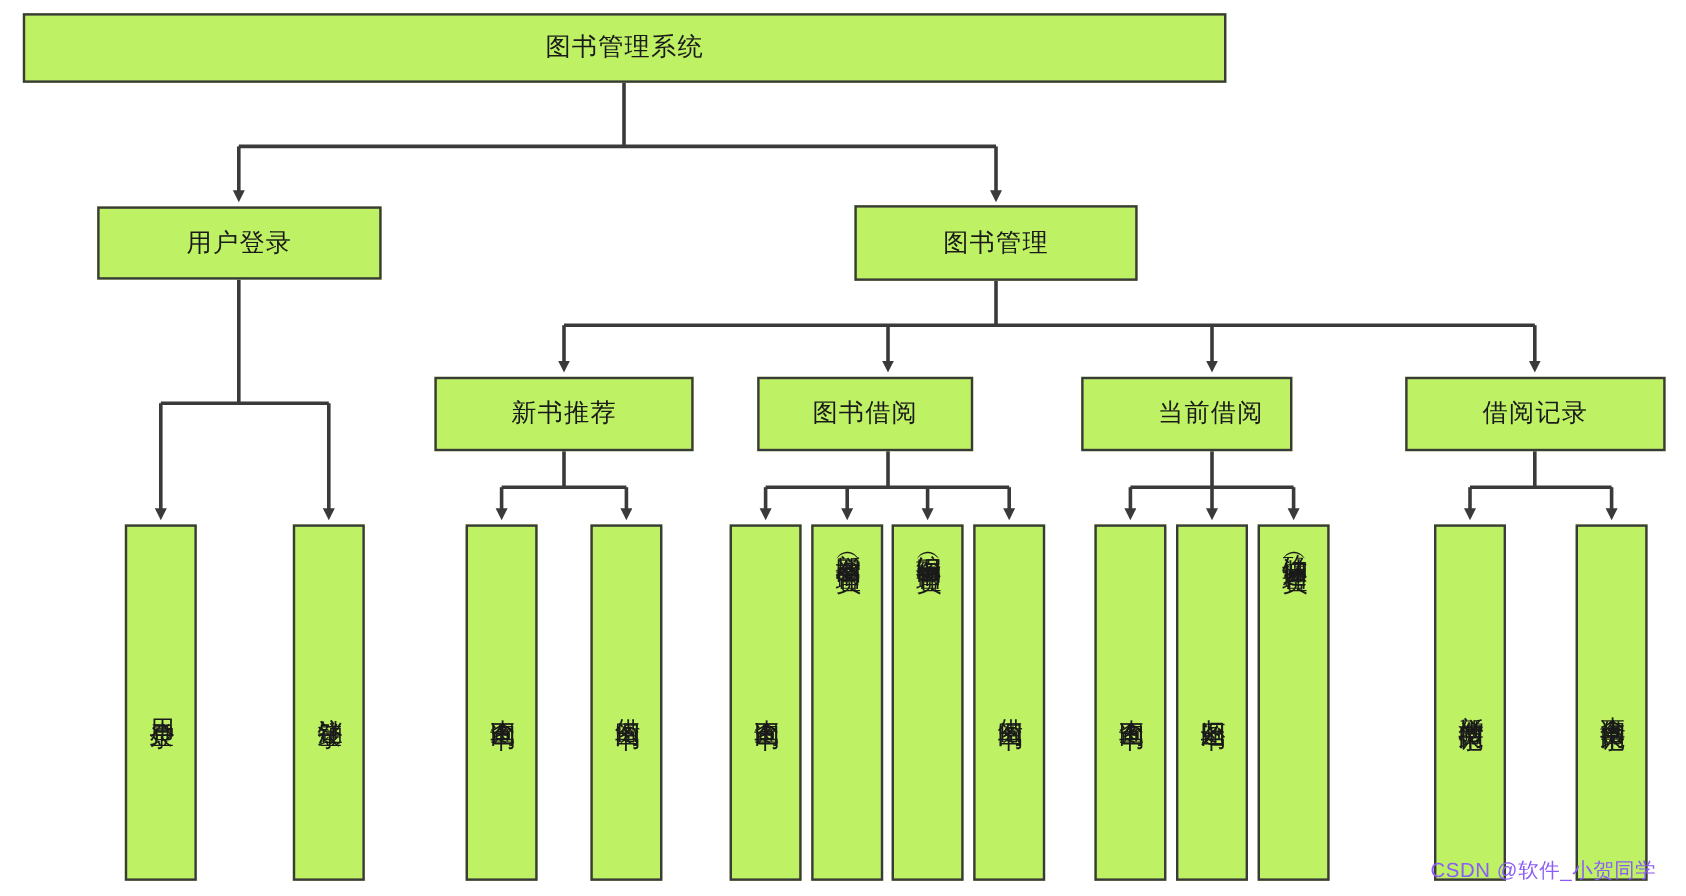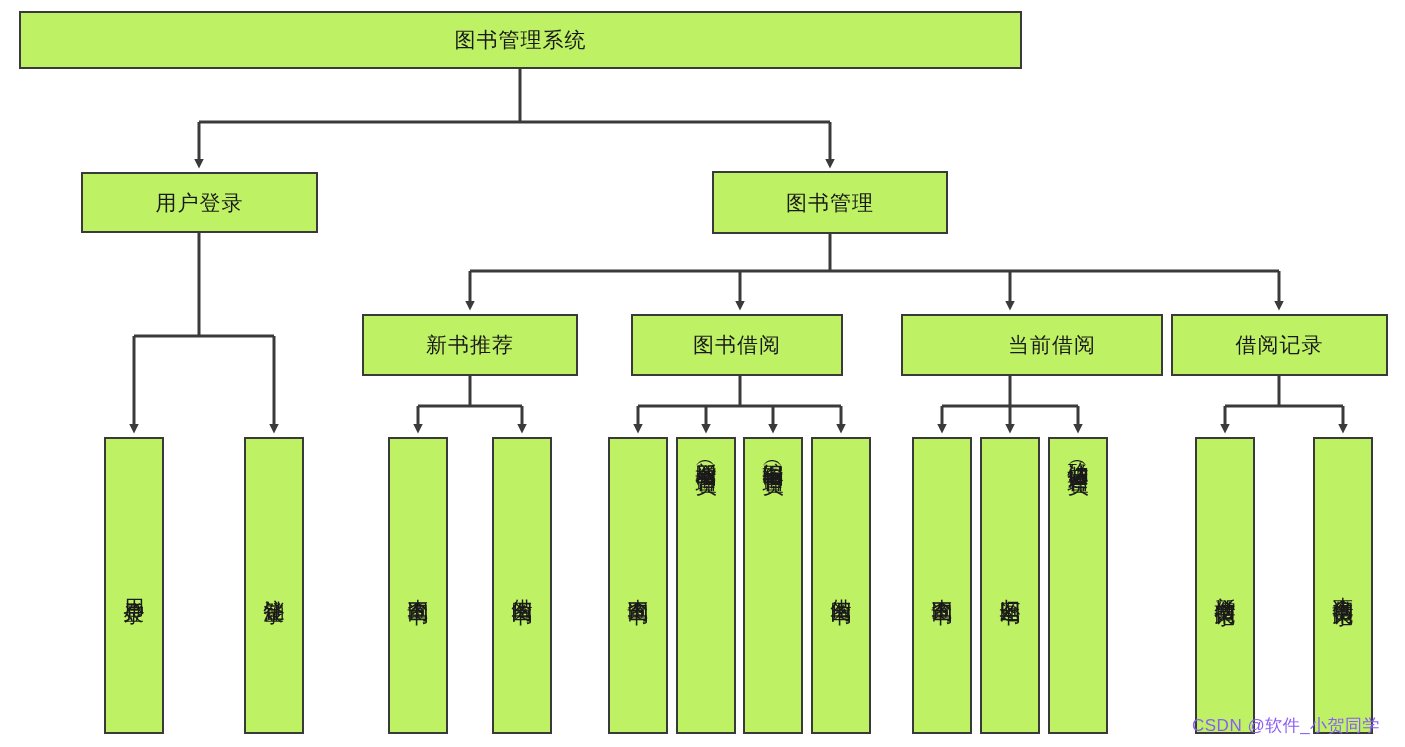--- a/index.html
+++ b/index.html
@@ -135,24 +135,24 @@
   <div class="node horiz" style="left:81px; top:172px; width:237px; height:61px;">
     <span>用户登录</span>
   </div>
   <div class="node horiz" style="left:712px; top:171px; width:236px; height:63px;">
     <span>图书管理</span>
   </div>
 
   <div class="node horiz" style="left:362px; top:314px; width:216px; height:62px;">
     <span>新书推荐</span>
   </div>
-  <div class="node horiz" style="left:631px; top:314px; width:212px; height:62px;">
+  <div class="node horiz" style="left:631px; top:314px; width:180px; height:62px;">
     <span>图书借阅</span>
   </div>
-  <div class="node horiz" style="left:901px; top:314px; width:262px; height:62px;padding-left:40px;">
+  <div class="node horiz" style="left:901px; top:314px; width:176px; height:62px;padding-left:40px;">
     <span>当前借阅</span>
   </div>
   <div class="node horiz" style="left:1171px; top:314px; width:217px; height:62px;">
     <span>借阅记录</span>
   </div>
 
   <div class="node vert" style="left:104px; top:437px; width:60px; height:297px;">
     <span class="vtext">用户登录</span>
   </div>
   <div class="node vert" style="left:244px; top:437px; width:60px; height:297px;">

